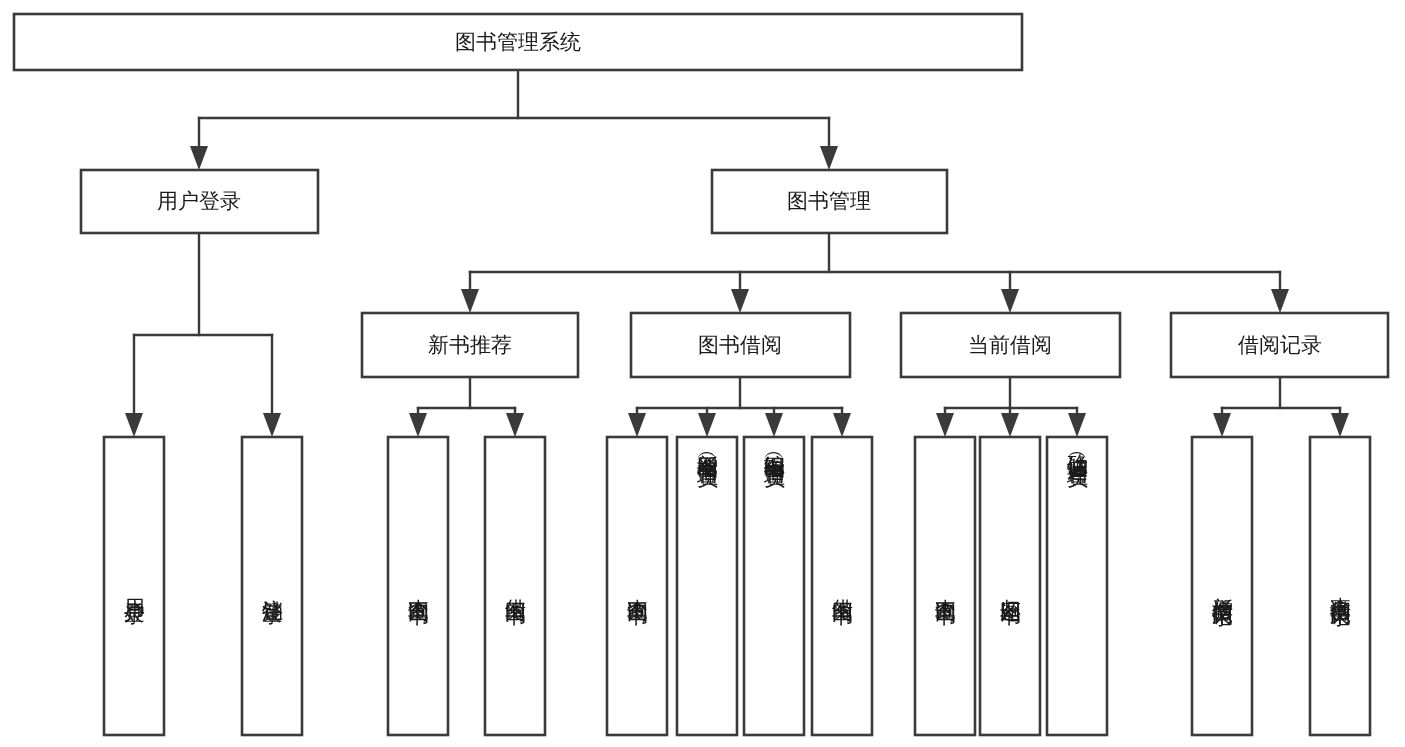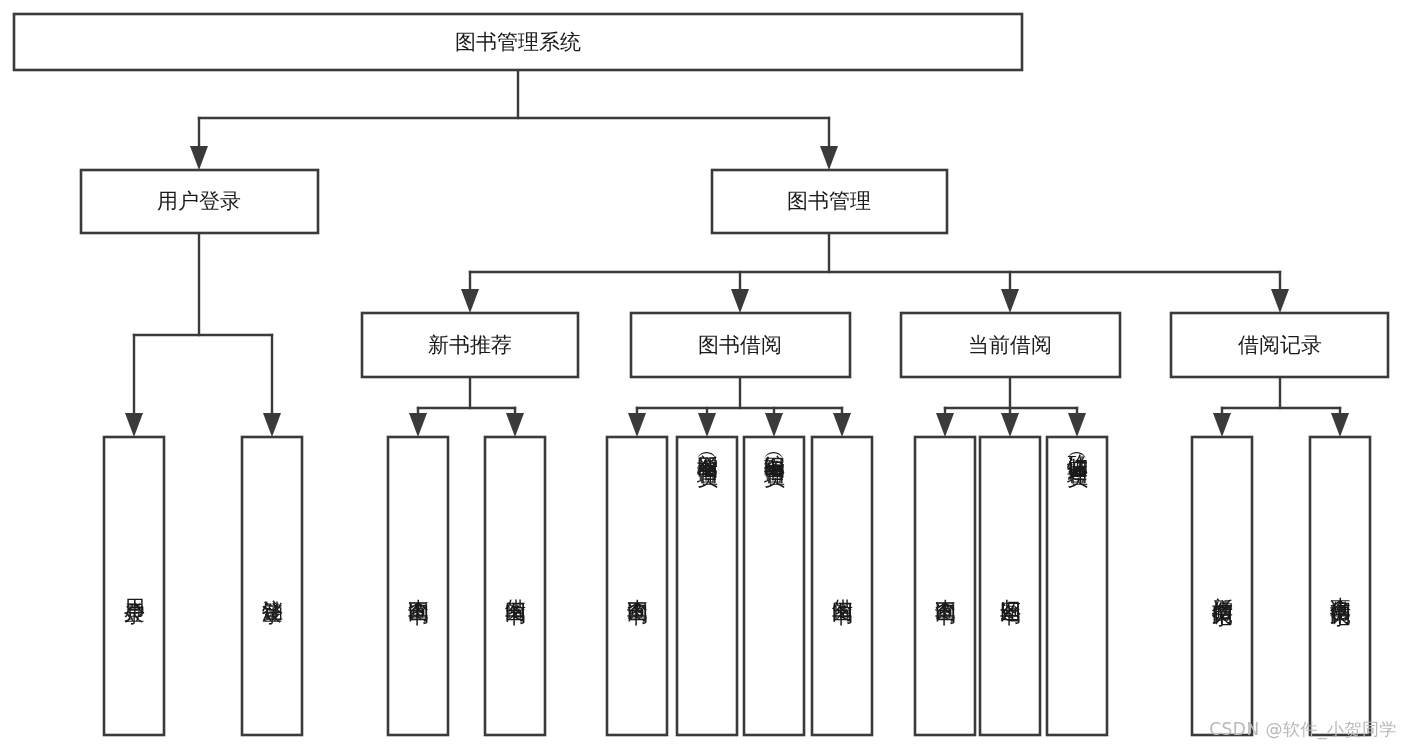--- a/index.html
+++ b/index.html
@@ -255,15 +255,14 @@
     <span class="leaf-label">确认归还（管理员）</span>
   </div>
 
   <div class="leaf-label-wrap" style="left:1192px; top:437px; width:60px; height:298px;">
     <span class="leaf-label">新增借阅记录</span>
   </div>
   <div class="leaf-label-wrap" style="left:1310px; top:437px; width:60px; height:298px;">
     <span class="leaf-label">查询借阅记录</span>
   </div>
 
-  <div class="watermark">CSDN @软件_小贺同学</div>
 
 </div>
 
 </body></html>

